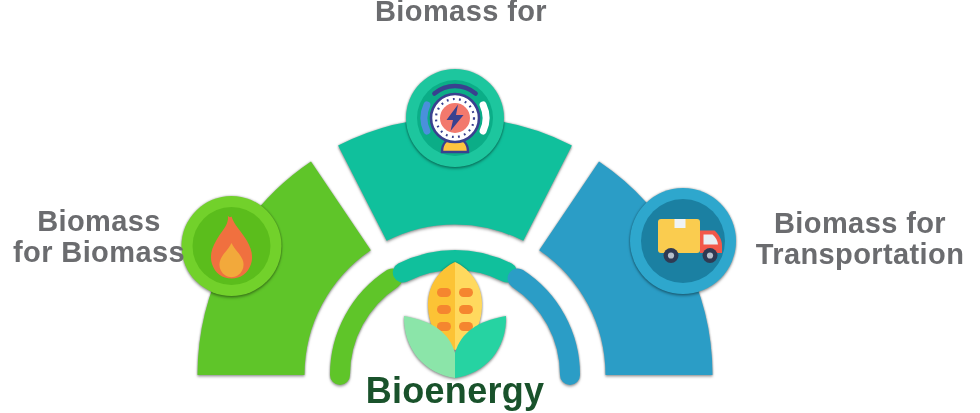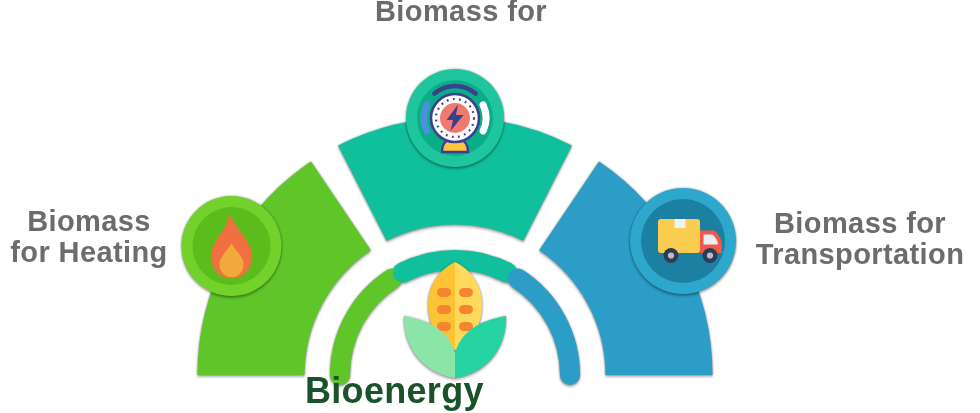--- a/index.html
+++ b/index.html
@@ -8,24 +8,24 @@
     font-family:"Liberation Sans", sans-serif;
   }
   .stage { position:relative; width:980px; height:413px; }
   svg.art { position:absolute; left:0; top:0; }
   .shadowed { filter: drop-shadow(0 0 1px rgba(0,0,0,0.38)) drop-shadow(0 2px 1px rgba(0,0,0,0.26)); }
   .label {
     position:absolute; font-weight:bold; color:#6B6C6F; text-align:center;
     font-size:29px; line-height:31px; letter-spacing:0.4px; white-space:nowrap;
   }
   .label-top   { left:261px; top:-4px;  width:400px; }
-  .label-left  { left:0px;   top:206px; width:178px; }
+  .label-left  { left:10px;   top:206px; width:178px; }
   .label-right { left:736px; top:208px; width:248px; }
   .center-label {
-    position:absolute; left:305px; top:371px; width:300px; 
+    position:absolute; left:305px; top:371px; width:300px; text-align:center;
     font-weight:bold; font-size:36px; line-height:40px; color:#19522B; letter-spacing:0.3px;
   }
 </style>
 </head>
 <body>
 
 <div class="stage">
 
   <svg class="art" width="980" height="413" viewBox="0 0 980 413">
 
@@ -100,21 +100,21 @@
       <path d="M 506 316 C 507 349 485 374 455 378 L 455 353 C 461 332 478 321 506 316 Z" fill="#26D3A2"></path>
     </g>
   </svg>
 
   <div class="label label-top">
     <div>Biomass for</div>
   </div>
 
   <div class="label label-left">
     <div>Biomass</div>
-    <div>for Heating</div>
+    <div>for Biomass</div>
   </div>
 
   <div class="label label-right">
     <div>Biomass for</div>
     <div>Transportation</div>
   </div>
 
   <div class="center-label">Bioenergy</div>
 </div>
 

